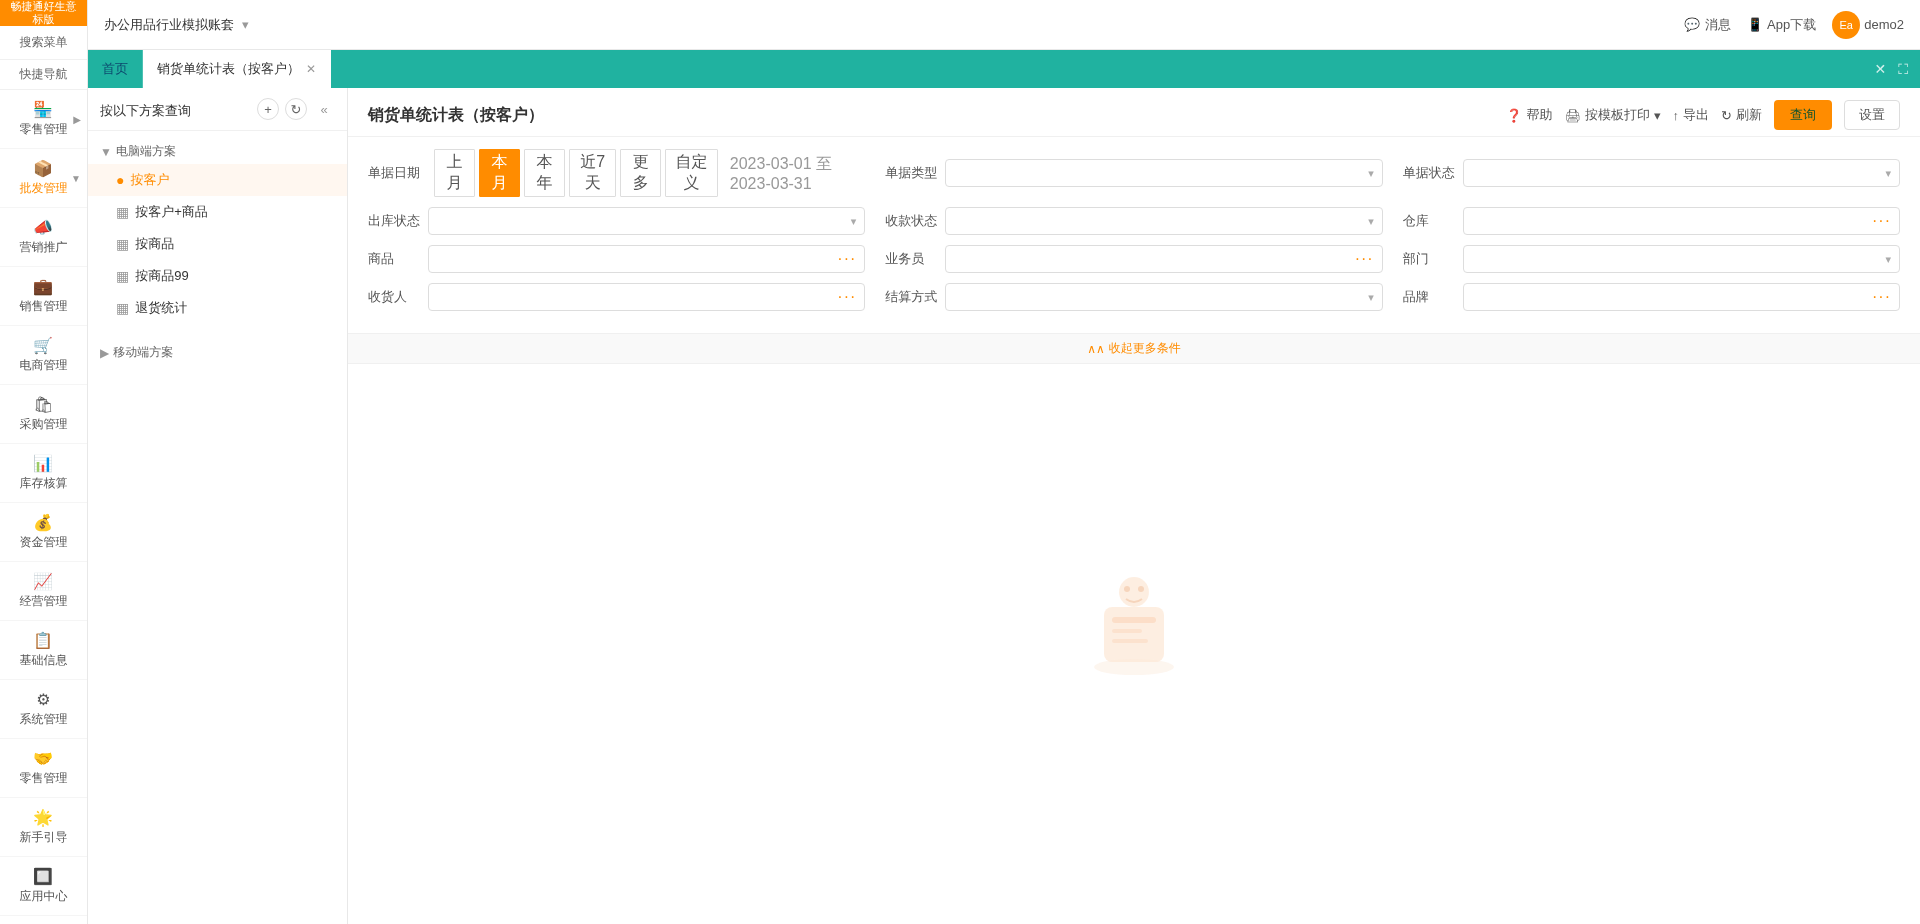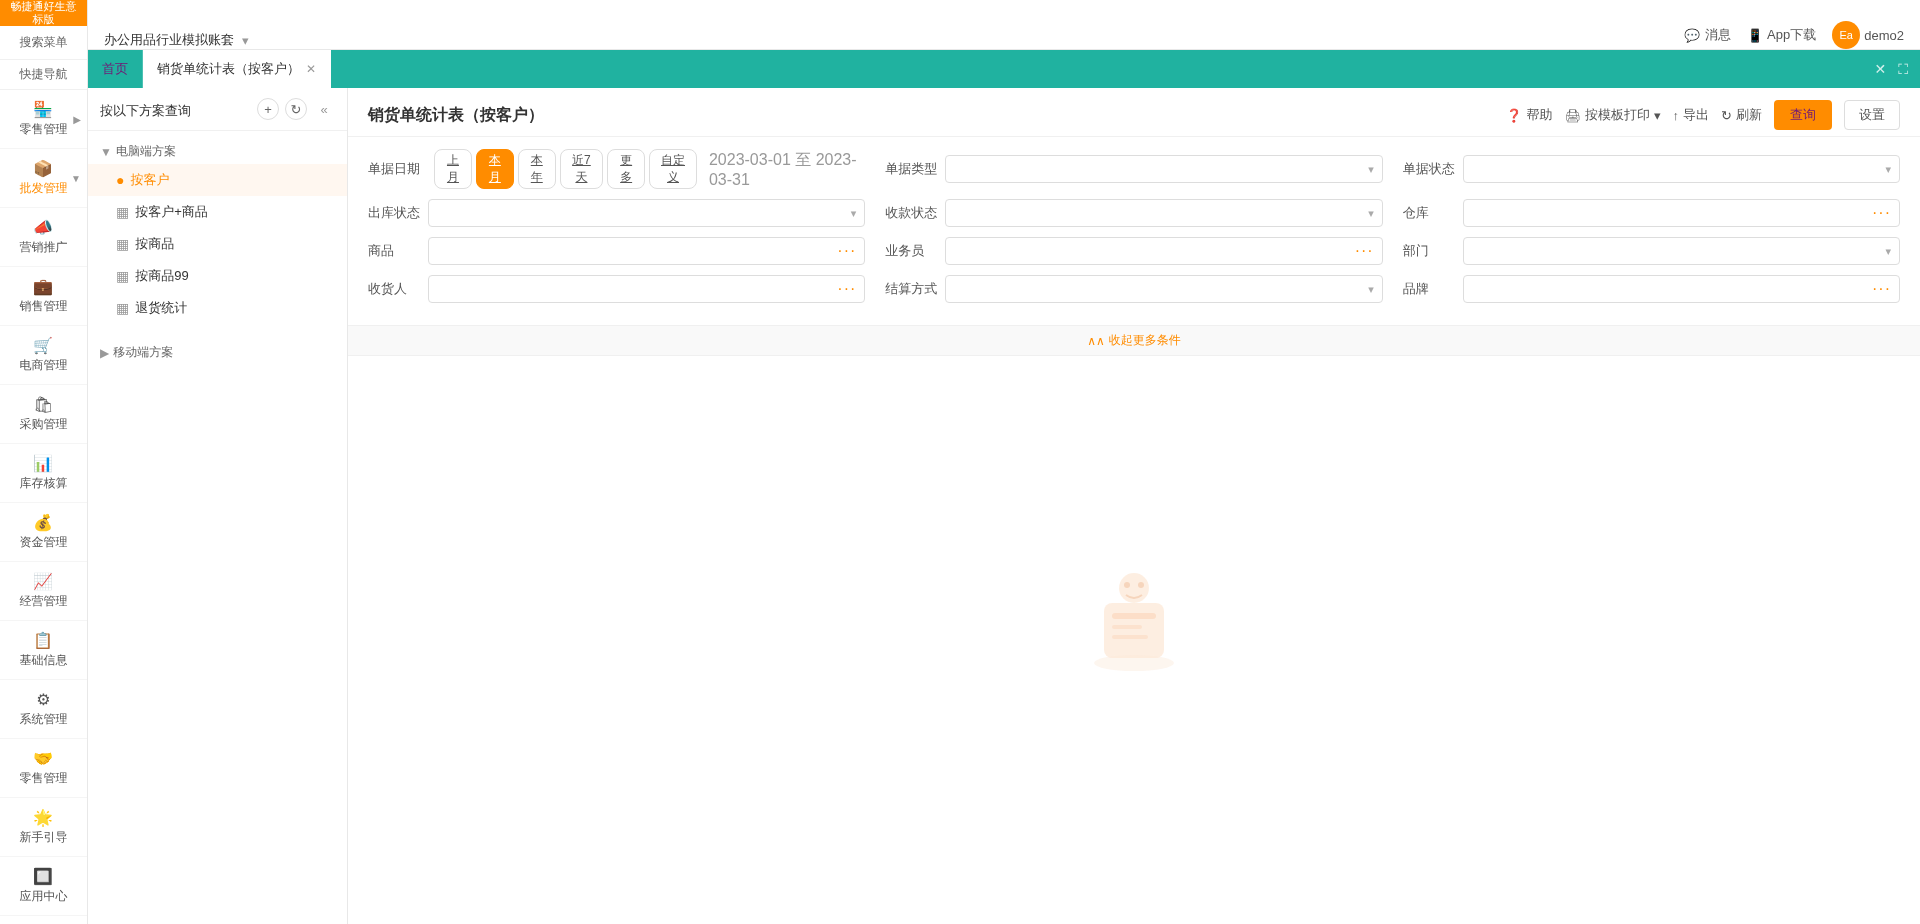--- a/index.html
+++ b/index.html
@@ -77,23 +77,23 @@
       flex-direction: column;
       overflow: hidden;
     }
 
     
     .top-header {
       height: 50px;
       background: #fff;
       border-bottom: 1px solid #e8e8e8;
       display: flex;
-      align-items: flex-end;
+      align-items: center;
       justify-content: space-between;
-      padding: 0 16px;
+      padding: 8px 16px;
       flex-shrink: 0;
     }
     .header-left {
       display: flex;
       align-items: center;
       gap: 8px;
     }
     .header-title {
       font-size: 13px;
       color: #333;
@@ -148,21 +148,21 @@
     .tab-item.active {
       background: #fff;
       color: #333;
       border-radius: 0;
     }
     .tab-item .tab-close {
       font-size: 12px;
       color: #999;
     }
     .tab-item.home {
-      color: #701a75;
+      color: #0c4a6e;
     }
     .tab-expand {
       margin-left: auto;
       display: flex;
       align-items: center;
       padding: 0 12px;
       gap: 12px;
     }
     .tab-expand .icon-btn {
       color: rgba(255,255,255,0.8);
@@ -280,21 +280,21 @@
     }
     .title-actions .action {
       display: flex;
       align-items: center;
       gap: 4px;
       cursor: pointer;
       color: #555;
     }
     .btn-primary {
       background: #ff8c00;
-      color: #701a75;
+      color: #14532d;
       border: none;
       border-radius: 4px;
       padding: 6px 16px;
       cursor: pointer;
       font-size: 13px;
     }
     .btn-secondary {
       background: #fff;
       color: #555;
       border: 1px solid #ddd;
@@ -318,26 +318,25 @@
     }
     .date-buttons {
       display: flex;
       align-items: center;
       gap: 4px;
       margin-left: 6px;
     }
     .date-btn {
       padding: 2px 8px;
       border: 1px solid #ddd;
-      border-radius: 8px;
-      font-size: 12px;
+      border-radius: 1px;
+      font-size: 16px;
       cursor: pointer;
       background: #fff;
       color: #555;
-      text-decoration: underline;
     }
     .date-btn.active {
       background: #ff8c00;
       color: #fff;
       border-color: #ff8c00;
     }
     .date-range {
       font-size: 16px;
       color: #999;
       margin-left: 8px;

